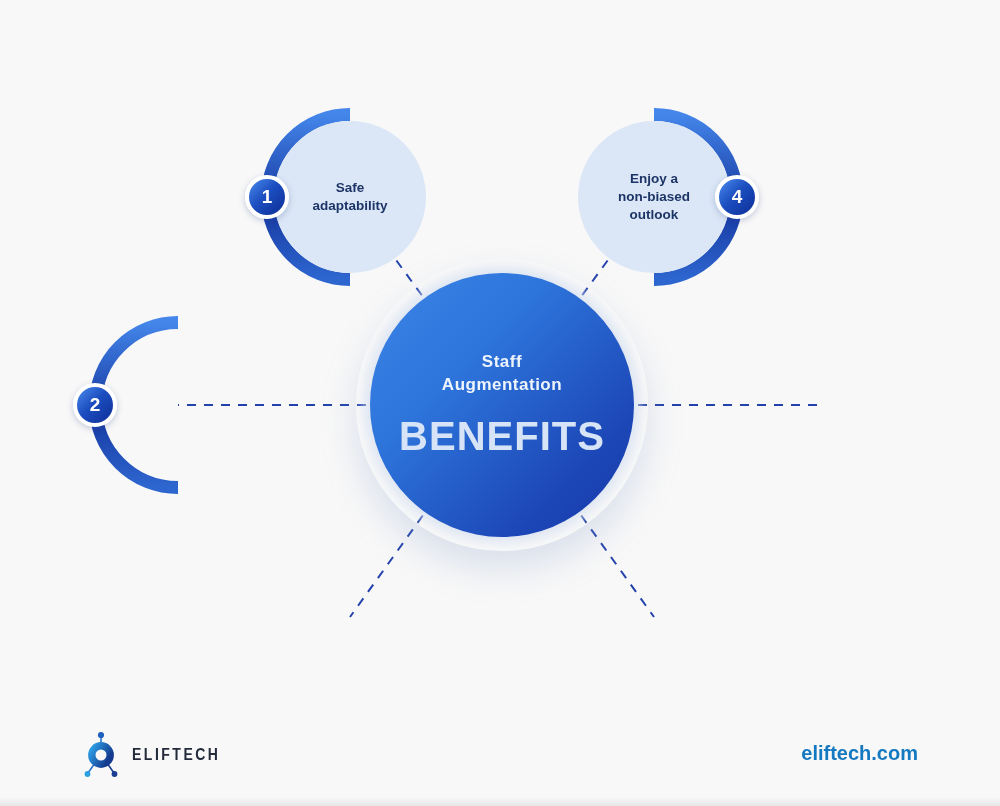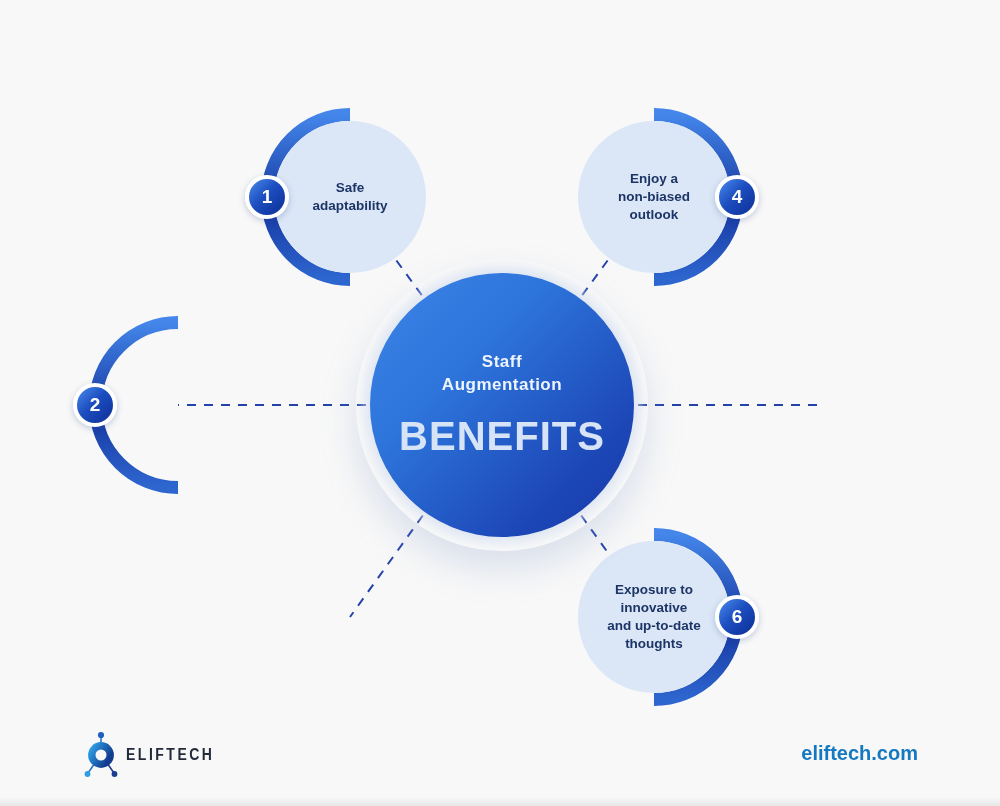--- a/index.html
+++ b/index.html
@@ -36,21 +36,21 @@
     display:flex;flex-direction:column;align-items:center;justify-content:center;text-align:center;
   }
   .center-title{
     font-size:17px;font-weight:bold;color:#eef4fc;line-height:1.35;
     white-space:pre-line;letter-spacing:.5px;
   }
   .center-highlight{
     font-size:40px;font-weight:bold;color:#d7e4f7;letter-spacing:1px;margin-top:18px;
   }
   .footer-brand{
-    position:absolute;left:80px;top:727px;height:54px;display:flex;align-items:center;gap:4px;
+    position:absolute;left:80px;top:727px;height:54px;display:flex;align-items:center;gap:10px;
   }
   .brand-text{
     font-size:14px;font-weight:bold;letter-spacing:2.5px;color:#232b3b;
     transform:scaleY(1.12);
   }
   .website{
     position:absolute;right:82px;top:742px;font-size:20px;font-weight:bold;color:#1579c1;
   }
   .bottom-shade{
     position:absolute;left:0;bottom:0;width:100%;height:9px;
@@ -117,34 +117,20 @@
       <div class="bubble-text">Enjoy a
 non-biased
 outlook</div>
     </div>
     <div class="badge badge-right">
       <span>4</span>
     </div>
   </div>
 
 
-  <div class="sat" style="left:544px;top:507px">
-    <svg class="sat-arc" width="220" height="220" viewBox="0 0 220 220">
-      <path d="M110 27.5 A82.5 82.5 0 0 1 110 192.5" fill="none" stroke="url(#gradArc)" stroke-width="13"></path>
-    </svg>
-    <div class="bubble">
-      <div class="bubble-text">Exposure to
-innovative
-and up-to-date
-thoughts</div>
-    </div>
-    <div class="badge badge-right">
-      <span>6</span>
-    </div>
-  </div>
 
   <div class="center-halo"></div>
   <div class="center-circle">
     <div class="center-title">Staff
 Augmentation</div>
     <div class="center-highlight">BENEFITS</div>
   </div>
 
   <div class="footer-brand">
     <svg width="42" height="52" viewBox="0 0 42 52">

